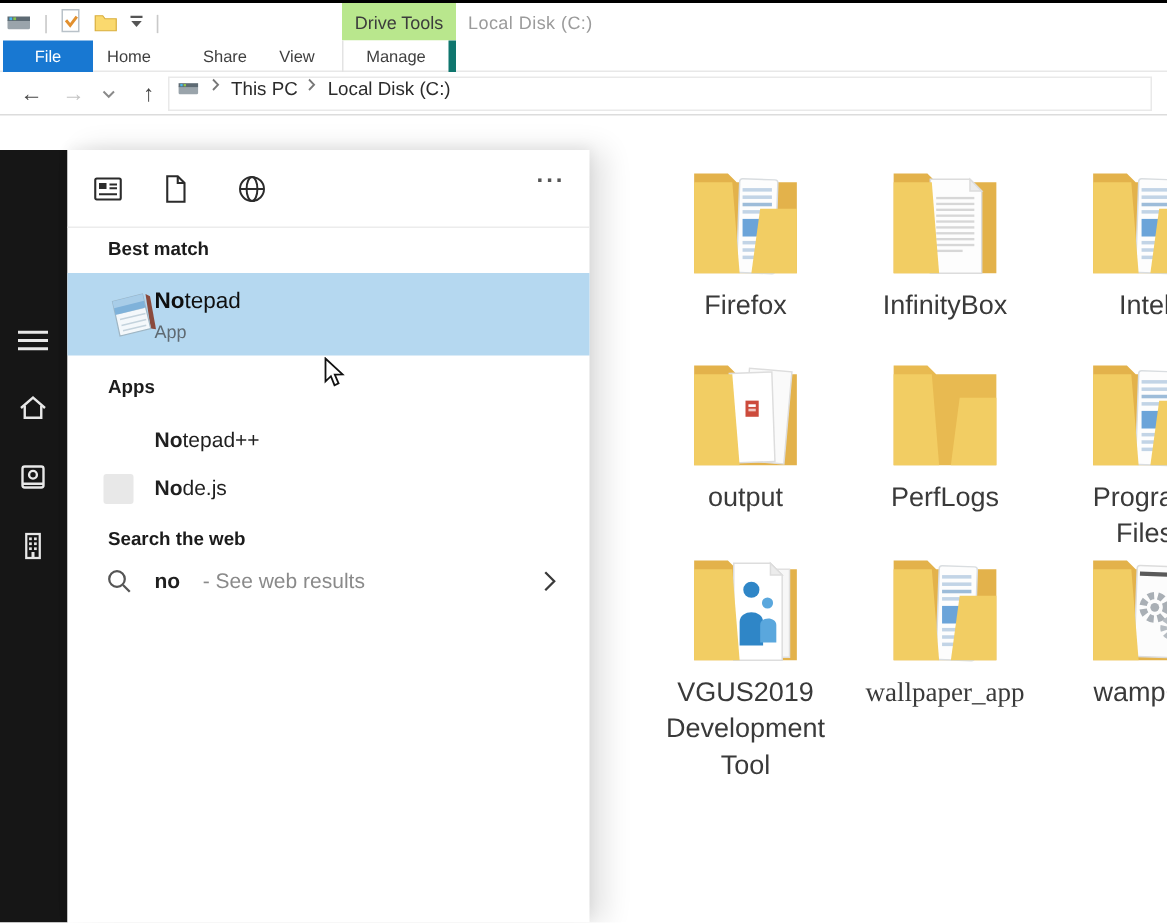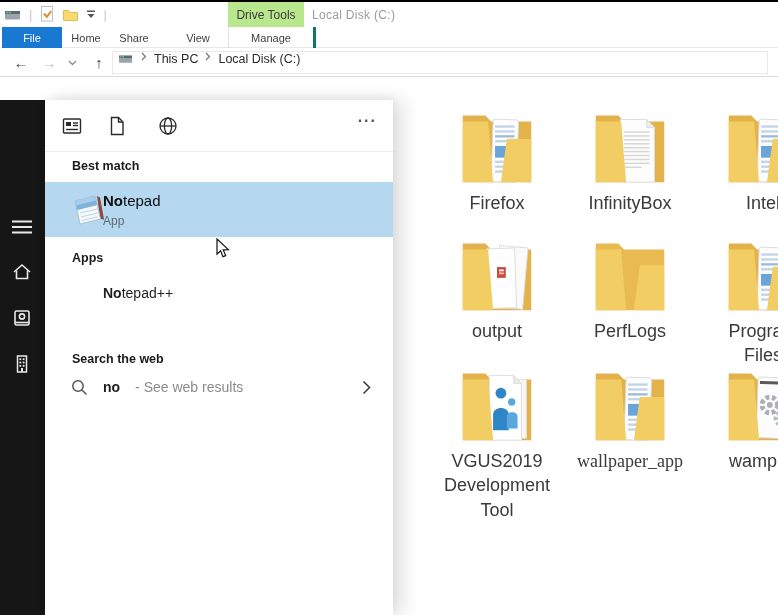--- a/index.html
+++ b/index.html
@@ -13,23 +13,23 @@
   .qat .sep { color:#c9c9c9; font-size:13px; }
   .qat-btn { display:flex; align-items:center; justify-content:center; cursor:default; }
   .drivetools { position:absolute; left:228px; top:0; width:76px; height:25px; background:#b9e78d; color:#3c3c3c; font-size:12px; display:flex; align-items:center; justify-content:center; }
   .win-title { position:absolute; left:312px; top:6px; font-size:12px; color:#9b9b9b; letter-spacing:.3px; }
 
   
   .ribbon { position:absolute; top:27px; left:0; right:0; height:21px; border-bottom:1px solid #e8e8e8; background:#fff; }
   .rtab { position:absolute; top:0; height:21px; display:flex; align-items:center; justify-content:center; font-size:11px; color:#3f3f3f; }
   .rtab.file { left:2px; width:60px; background:#1878d2; color:#fff; }
   .rtab.home { left:62px; width:48px; }
-  .rtab.share { left:104px; width:60px; }
+  .rtab.share { left:120px; width:60px; }
   .rtab.view { left:170px; width:56px; }
-  .rtab.manage { left:228px; width:88px; border-left:1px solid #e3e3e3; border-right:3px solid #0f766e; }
+  .rtab.manage { left:228px; width:76px; border-left:1px solid #e3e3e3; border-right:5px solid #0f766e; }
 
   
   .addressbar { position:absolute; top:48px; left:0; right:0; height:29px; background:#fff; border-bottom:1px solid #dcdcdc; }
   .nav-glyph { position:absolute; top:0; height:29px; display:flex; align-items:center; justify-content:center; font-size:15px; }
   .addr-field { position:absolute; left:112px; right:10px; top:3px; height:23px; background:#fff; border:1px solid #e9e9e9; display:flex; align-items:flex-start; gap:7px; padding-left:5px; font-size:12.5px; color:#2b2b2b; }
 
   
   .folder-item { position:absolute; width:120px; display:flex; flex-direction:column; align-items:center; cursor:default; }
   .folder-ico { width:100px; height:90px; display:block; }
   .folder-label { margin-top:3px; font-size:18px; color:#3a3a3a; text-align:center; line-height:1.35; width:112px; }
@@ -374,20 +374,24 @@
       </svg>
       <div class="r-title"><span class="bold">No</span><span>tepad</span></div>
       <div class="r-sub">App</div>
     </div>
 
     <div class="sp-section-header" style="top:151px;">Apps</div>
 
     <div class="sp-row" style="top:180px;">
       <span class="row-text"><span class="bold">No</span><span>tepad++</span></span>
     </div>
+    <div class="sp-row" style="top:212px;">
+      <span class="ph-ico"></span>
+      <span class="row-text"><span class="bold">No</span><span>de.js</span></span>
+    </div>
 
     <div class="sp-section-header" style="top:252px;">Search the web</div>
 
     <div class="sp-row" style="top:274px;">
       <span style="position:absolute;left:26px;top:5px;">
         <svg width="17" height="17" viewBox="0 0 17 17" fill="none" stroke="#555" stroke-width="1.5">
             <circle cx="7" cy="7" r="5.2"></circle>
             <line x1="11" y1="11" x2="15.5" y2="15.5"></line>
           </svg>
       </span>

